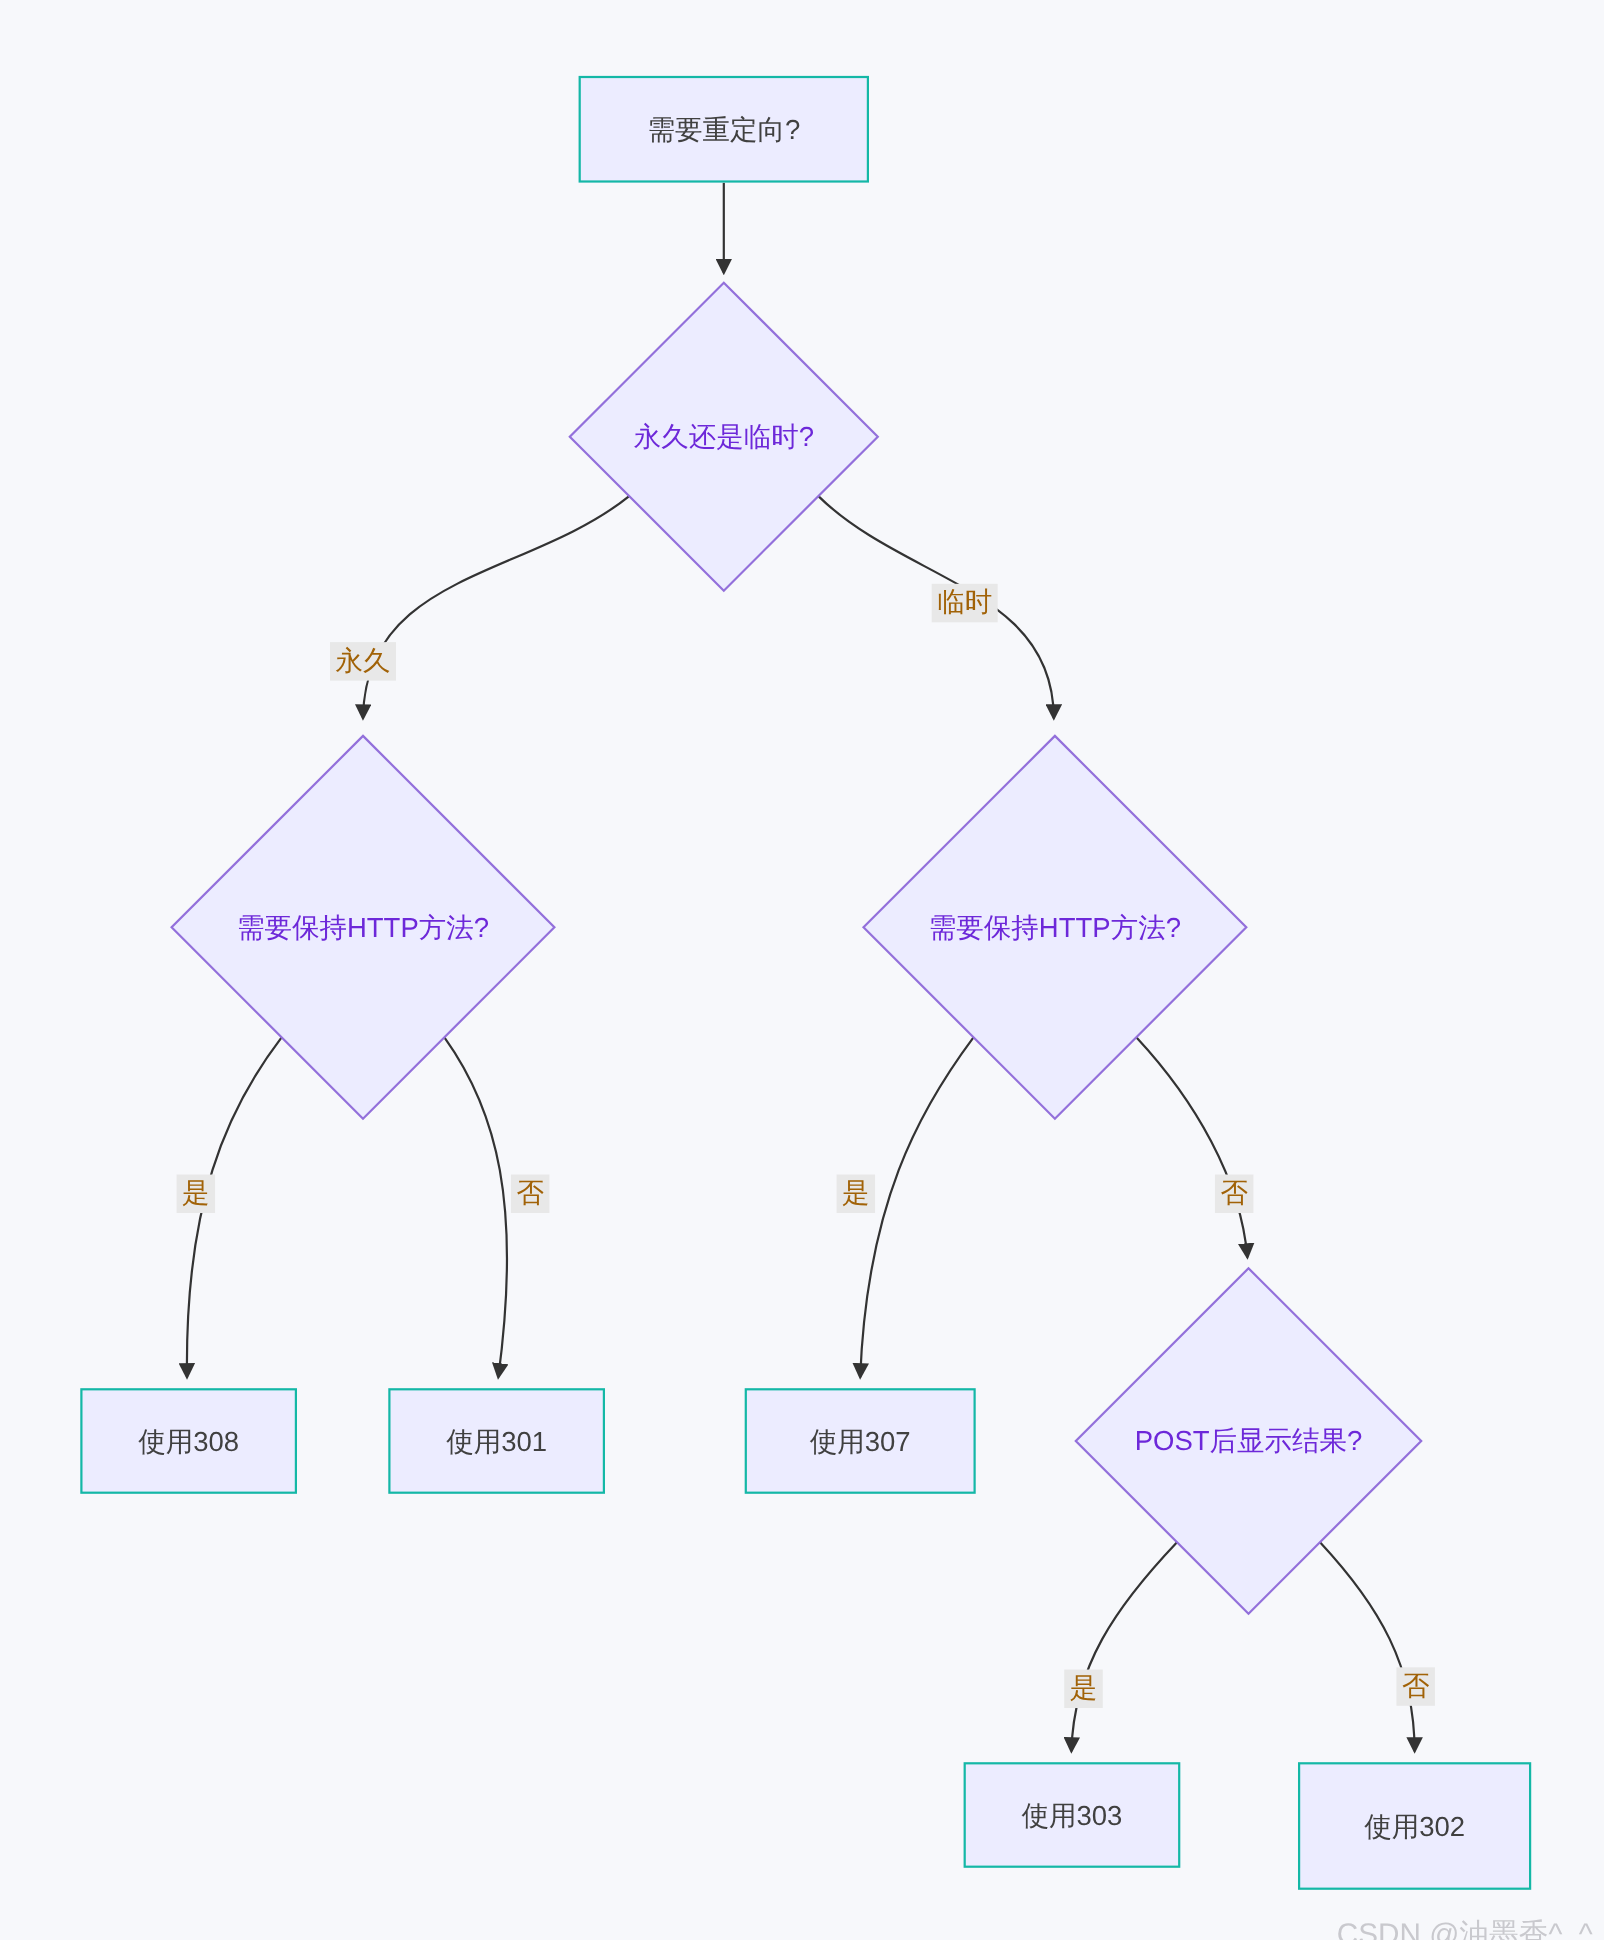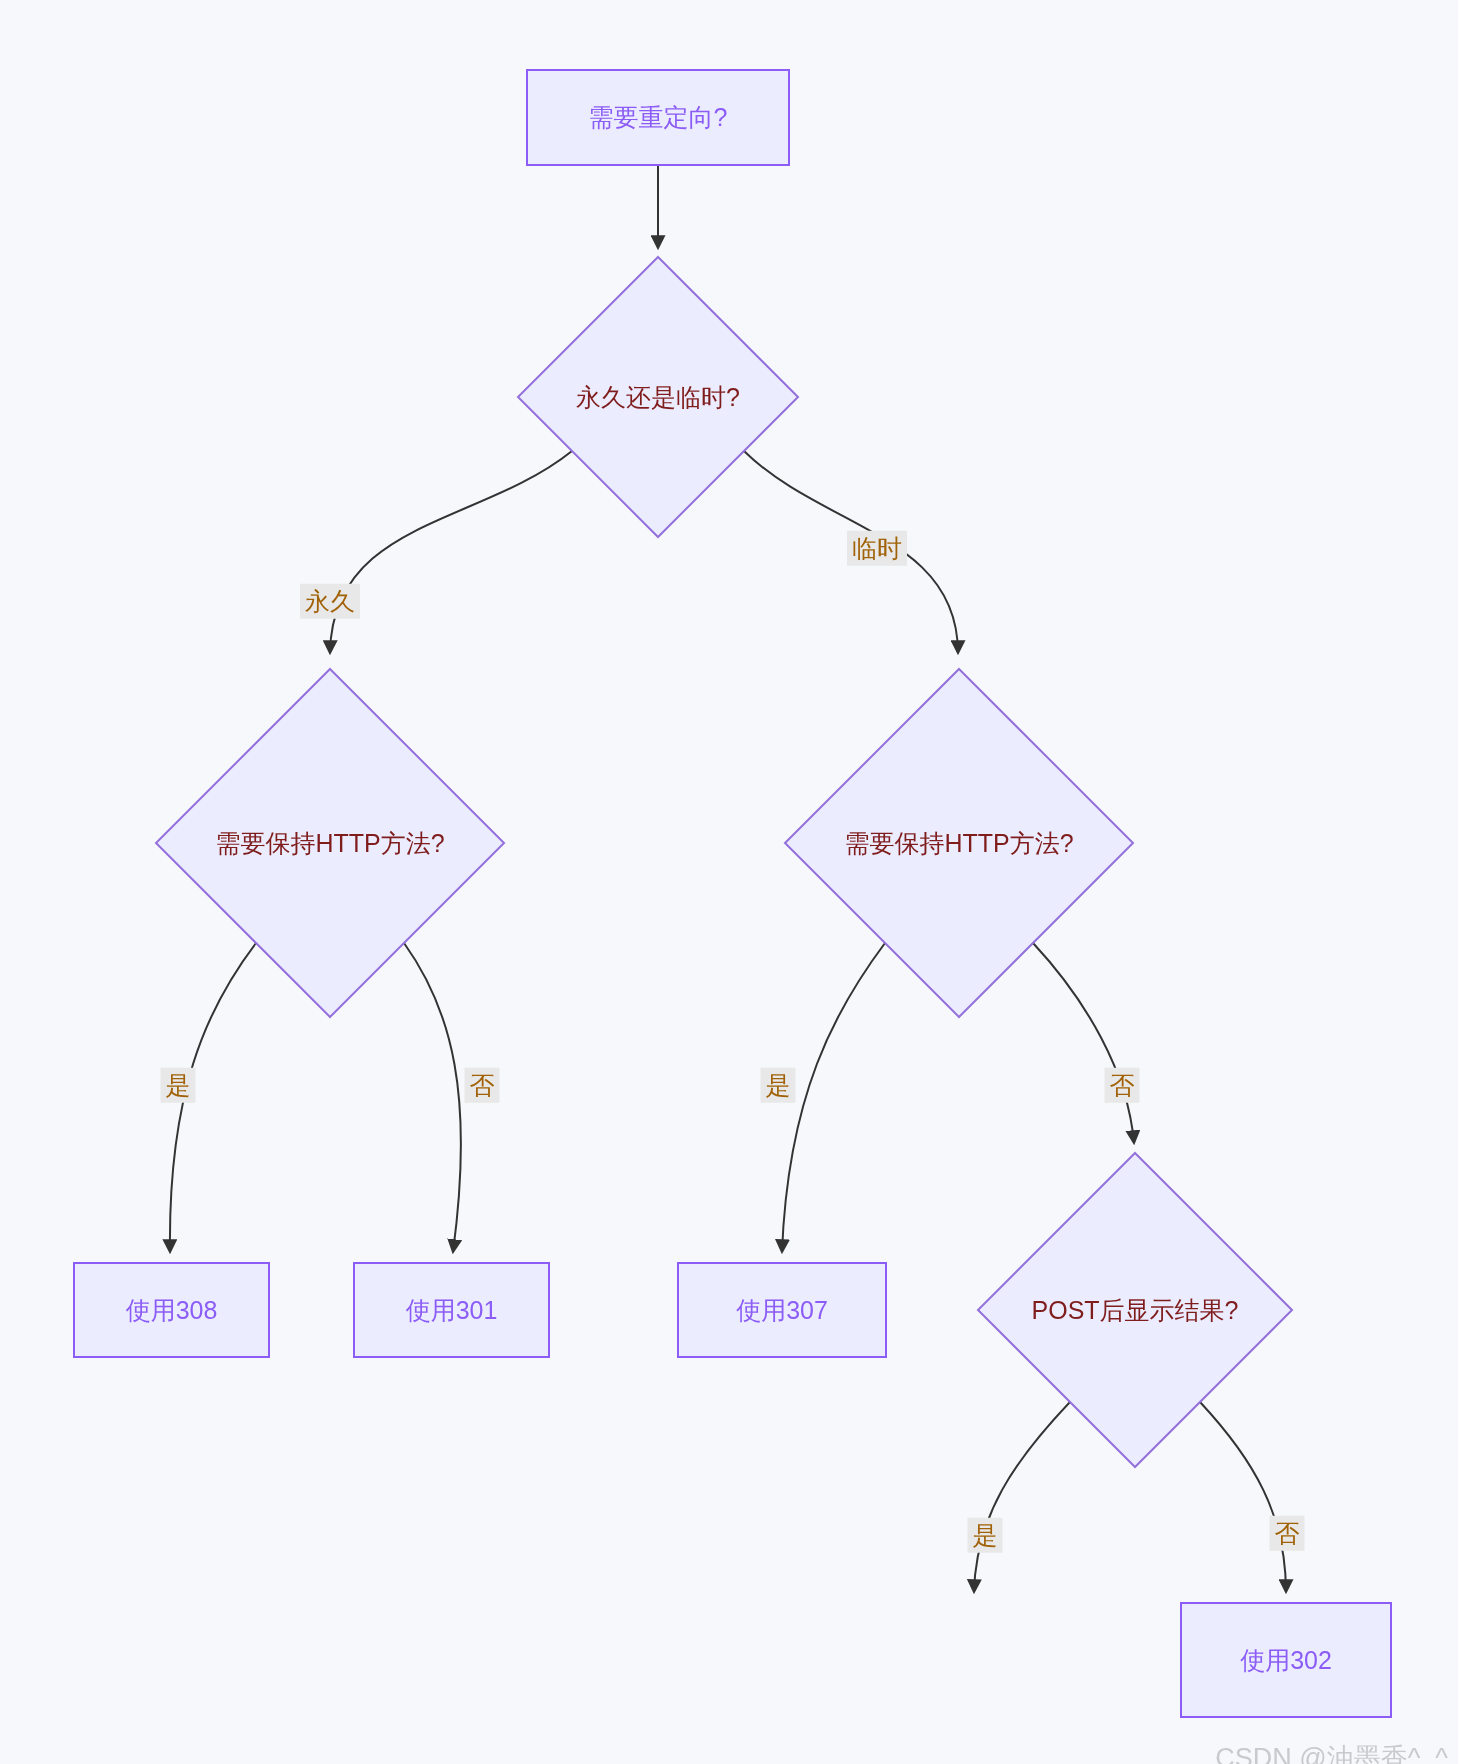--- a/index.html
+++ b/index.html
@@ -11,29 +11,29 @@
     position:relative;
     width:1458px;height:1764px;
     background:#f7f8fb;
     overflow:hidden;
   }
   .edges{position:absolute;left:0;top:0;width:1458px;height:1764px;}
   .edges path.edge{fill:none;stroke:#333333;stroke-width:2px;}
   .node-rect{
     position:absolute;
     background:#ECECFF;
-    border:2px solid #8b5cf6;
+    border:2px solid #14b8a6;
     box-sizing:border-box;
     display:flex;align-items:center;justify-content:center;
-    color:#8b5cf6;font-size:25px;
+    color:#404040;font-size:25px;
   }
   .diamond-label{
     position:absolute;
     transform:translate(-50%,-50%);
-    color:#7f1d1d;font-size:25px;white-space:nowrap;
+    color:#6d28d9;font-size:25px;white-space:nowrap;
     text-align:center;
   }
   .edge-label{
     position:absolute;
     transform:translate(-50%,-50%);
     background:#e8e8e8;
     color:#a16207;font-size:25px;
     padding:1px 5px;line-height:1.3;
     white-space:nowrap;
   }
@@ -81,20 +81,23 @@
   </div>
 
   <div class="node-rect" style="left:353px;top:1262px;width:197px;height:96px;">
     <span>使用301</span>
   </div>
 
   <div class="node-rect" style="left:677px;top:1262px;width:210px;height:96px;">
     <span>使用307</span>
   </div>
 
+  <div class="node-rect" style="left:876px;top:1602px;width:197px;height:96px;">
+    <span>使用303</span>
+  </div>
 
   <div class="node-rect" style="left:1180px;top:1602px;width:212px;height:116px;">
     <span>使用302</span>
   </div>
 
   <div class="diamond-label" style="left:658px;top:397px;">永久还是临时?</div>
   <div class="diamond-label" style="left:330px;top:843px;">需要保持HTTP方法?</div>
   <div class="diamond-label" style="left:959px;top:843px;">需要保持HTTP方法?</div>
   <div class="diamond-label" style="left:1135px;top:1310px;">POST后显示结果?</div>
 

